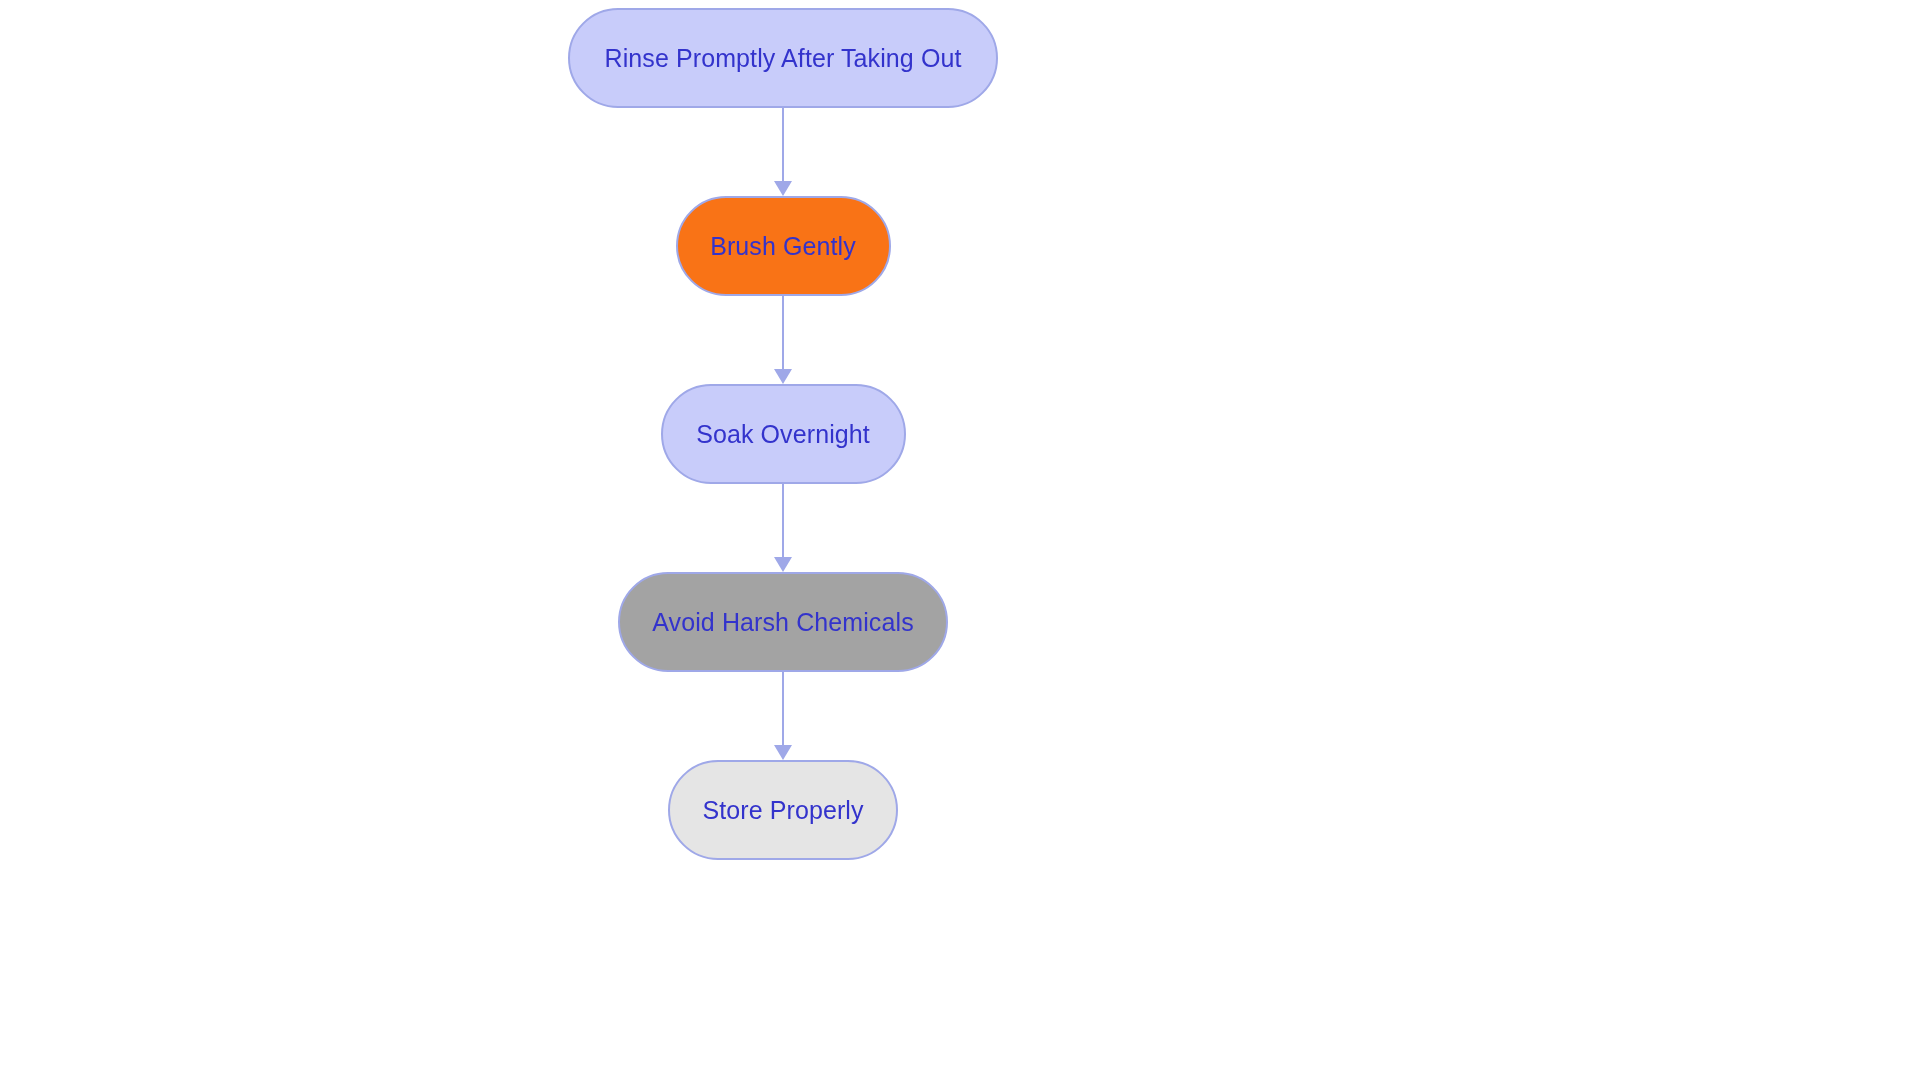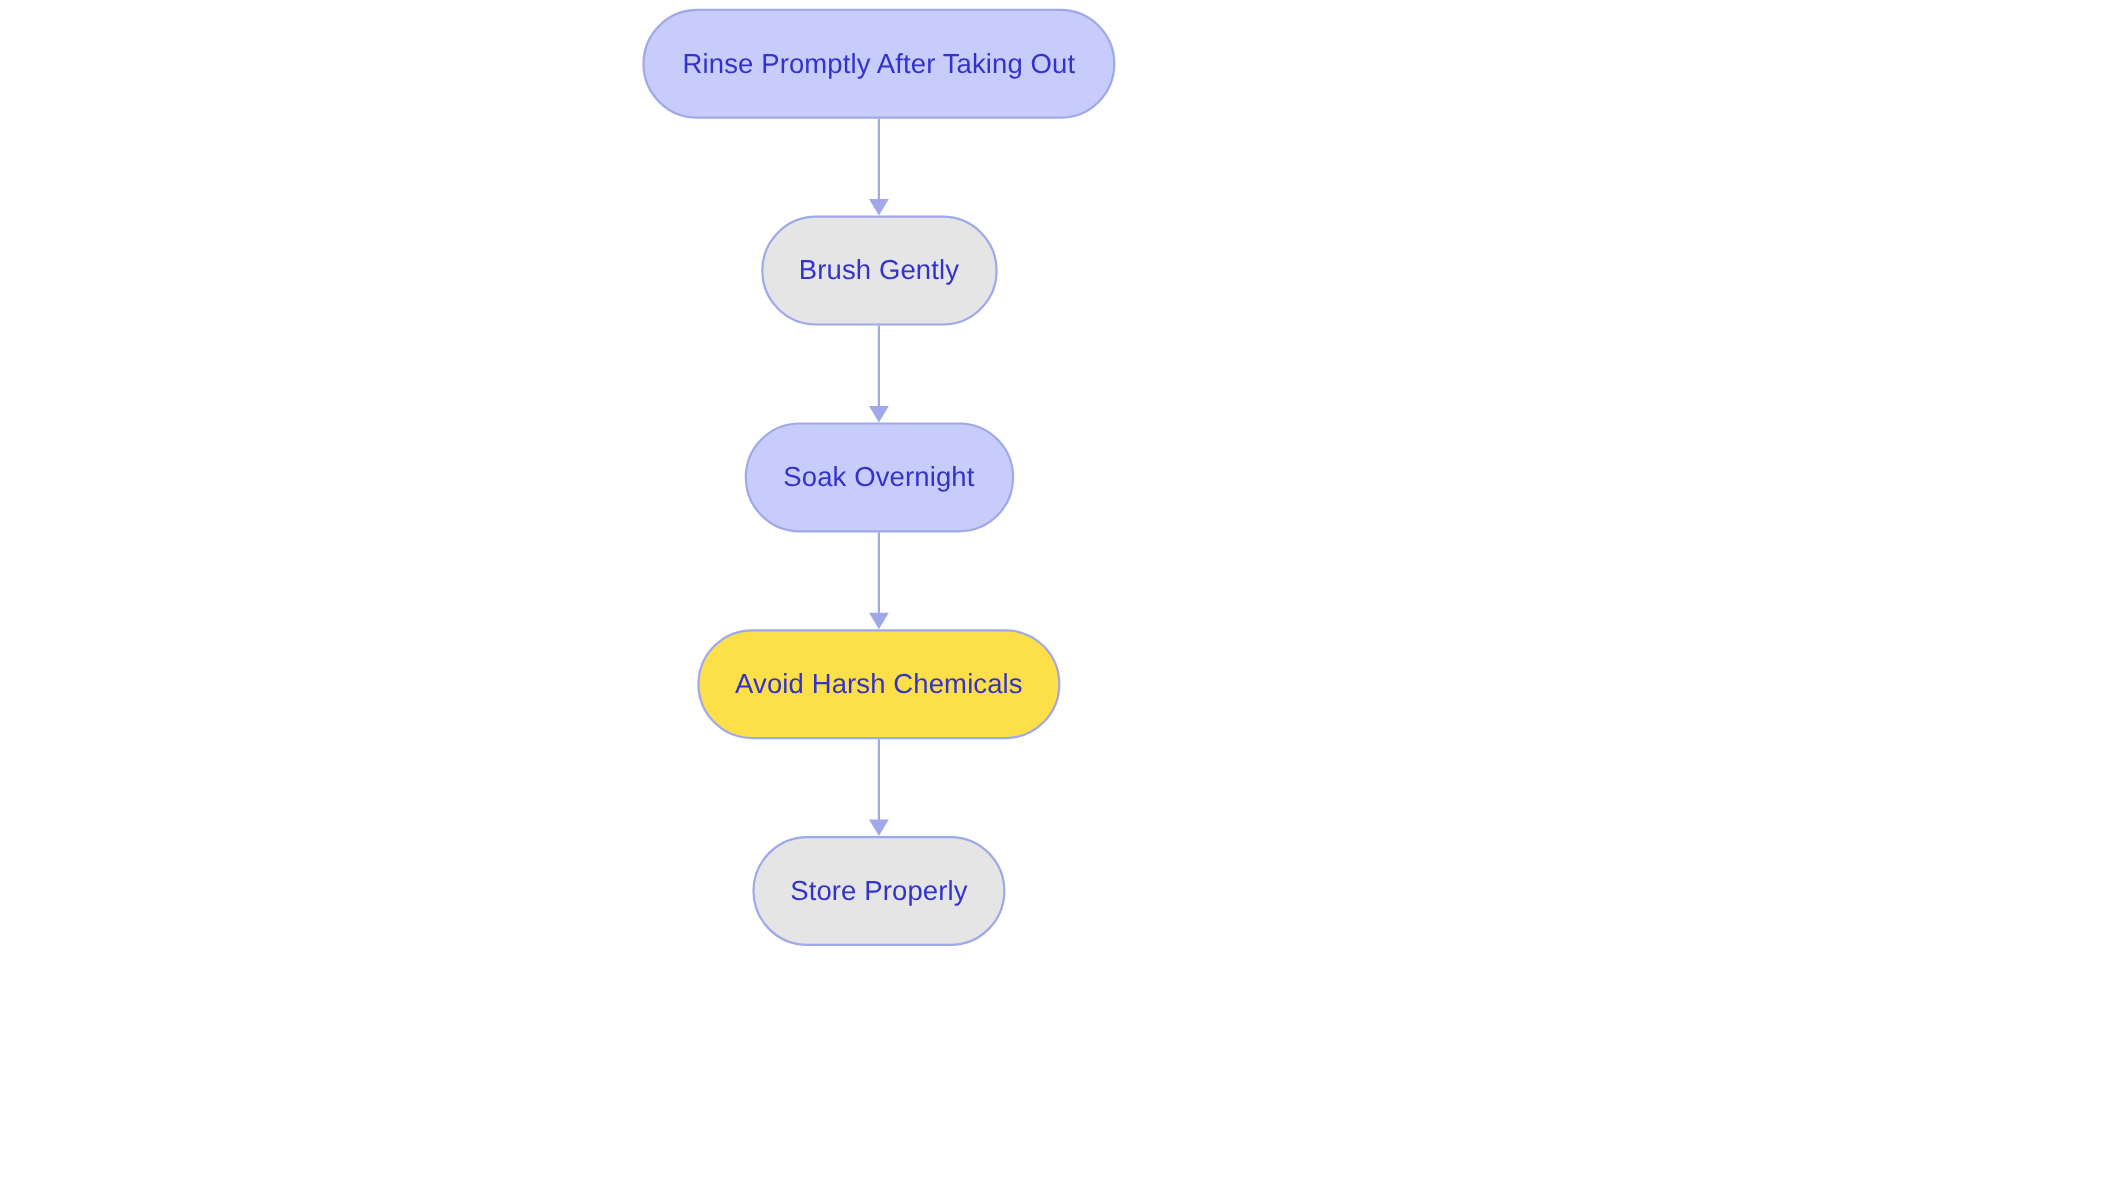--- a/index.html
+++ b/index.html
@@ -18,21 +18,21 @@
   #flow-canvas {
     position: relative;
     width: 1920px;
     height: 1083px;
     background: #ffffff;
   }
 
   
   .flow-column {
     position: absolute;
-    left: 16px;
+    left: 0;
     top: 0;
     width: 1566px;          
     height: 1083px;
     display: flex;
     flex-direction: column;
     align-items: center;
   }
 
   .node-row {
     display: flex;
@@ -98,21 +98,21 @@
         <span class="node-label" style="color: rgb(51, 51, 204);">Rinse Promptly After Taking Out</span>
       </div>
     </div>
 
     <div class="connector" style="height:88px;">
       <div class="connector-stem" style="background: rgb(159, 168, 232);"></div>
       <div class="connector-head" style="border-top-color: rgb(159, 168, 232);"></div>
     </div>
 
     <div class="node-row">
-      <div class="node" style="width: 215px; background: #e5e5e5; border-color: rgb(159, 168, 232);">
+      <div class="node" style="width: 215px; background: #f97316; border-color: rgb(159, 168, 232);">
         <span class="node-label" style="color: rgb(51, 51, 204);">Brush Gently</span>
       </div>
     </div>
 
     <div class="connector" style="height:88px;">
       <div class="connector-stem" style="background: rgb(159, 168, 232);"></div>
       <div class="connector-head" style="border-top-color: rgb(159, 168, 232);"></div>
     </div>
 
     <div class="node-row">
@@ -120,21 +120,21 @@
         <span class="node-label" style="color: rgb(51, 51, 204);">Soak Overnight</span>
       </div>
     </div>
 
     <div class="connector" style="height:88px;">
       <div class="connector-stem" style="background: rgb(159, 168, 232);"></div>
       <div class="connector-head" style="border-top-color: rgb(159, 168, 232);"></div>
     </div>
 
     <div class="node-row">
-      <div class="node" style="width: 330px; background: #fde047; border-color: rgb(159, 168, 232);">
+      <div class="node" style="width: 330px; background: #a3a3a3; border-color: rgb(159, 168, 232);">
         <span class="node-label" style="color: rgb(51, 51, 204);">Avoid Harsh Chemicals</span>
       </div>
     </div>
 
     <div class="connector" style="height:88px;">
       <div class="connector-stem" style="background: rgb(159, 168, 232);"></div>
       <div class="connector-head" style="border-top-color: rgb(159, 168, 232);"></div>
     </div>
 
     <div class="node-row">

